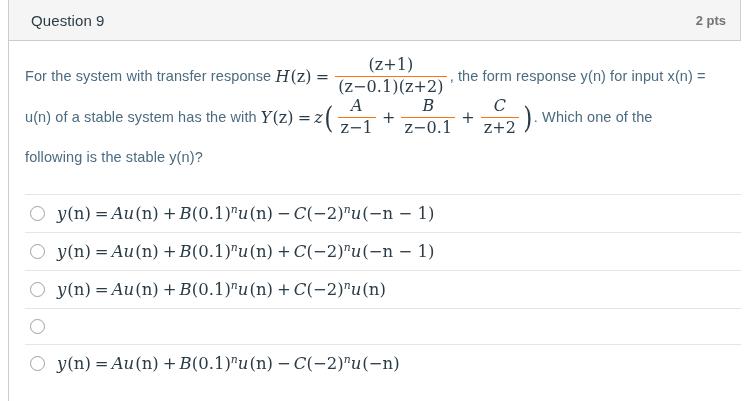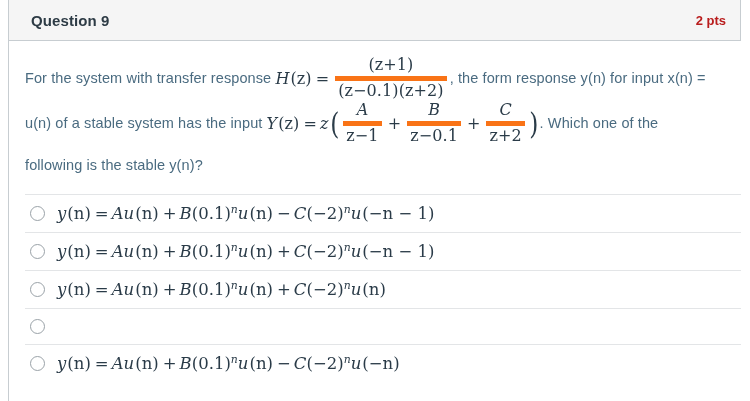--- a/index.html
+++ b/index.html
@@ -44,28 +44,28 @@
     background: #f5f5f5;
     border-right: 1px solid #c7cdd1;
     border-bottom: 1px solid #c7cdd1;
     display: flex;
     align-items: center;
     justify-content: space-between;
     padding: 0 14px 0 22px;
   }
   .q-title {
     font-size: 15px;
-    font-weight: bold;
+    font-weight: normal;
     color: #2d3b45;
     letter-spacing: 0.1px;
   }
   .q-points {
     font-size: 13px;
     font-weight: bold;
-    color: #b91c1c;
+    color: #737373;
   }
 
   
   .q-body {
     position: absolute;
     left: 9px;
     top: 41px;
     width: 732px;
     padding: 16px 16px 0 16px;
     box-sizing: border-box;
@@ -98,21 +98,21 @@
     display: inline-block;
     vertical-align: middle;
     text-align: center;
     font-size: 16px;
     line-height: 1.18;
     margin: 0 3px;
     position: relative;
     top: -1px;
   }
   .frac .num { display: block; padding: 0 3px 1px 3px; }
-  .frac .den { display: block; padding: 1px 3px 0 3px; border-top: 5px solid #f97316; }
+  .frac .den { display: block; padding: 1px 3px 0 3px; border-top: 1px solid #f97316; }
 
   .paren-big {
     display: inline-block;
     font-size: 30px;
     line-height: 0.9;
     vertical-align: middle;
     font-family: "DejaVu Serif", "Liberation Serif", serif;
     transform: scaleX(0.78);
     color: #2a3b48;
     position: relative;
@@ -183,21 +183,21 @@
     <div class="stem">
 
       <div class="stem-line">
         <span>For the system with transfer response</span>
         <span class="mathjax">
           <span class="mi">H</span><span class="mo-tight">(z)</span><span class="mo">=</span><span class="frac"><span class="num">(z+1)</span><span class="den">(z−0.1)(z+2)</span></span>
         </span><span>, the form response y(n) for input x(n) =</span>
       </div>
 
       <div class="stem-line">
-        <span>u(n) of a stable system has the input</span>
+        <span>u(n) of a stable system has the with</span>
         <span class="mathjax">
           <span class="mi">Y</span><span class="mo-tight">(z)</span><span class="mo">=</span><span class="mi">z</span><span class="paren-big">(</span><span class="frac"><span class="num mi">A</span><span class="den">z−1</span></span><span class="mo">+</span><span class="frac"><span class="num mi">B</span><span class="den">z−0.1</span></span><span class="mo">+</span><span class="frac"><span class="num mi">C</span><span class="den">z+2</span></span><span class="paren-big">)</span>
         </span><span>. Which one of the</span>
       </div>
 
       <div class="stem-line">
         <span>following is the stable y(n)?</span>
       </div>
 
     </div>

